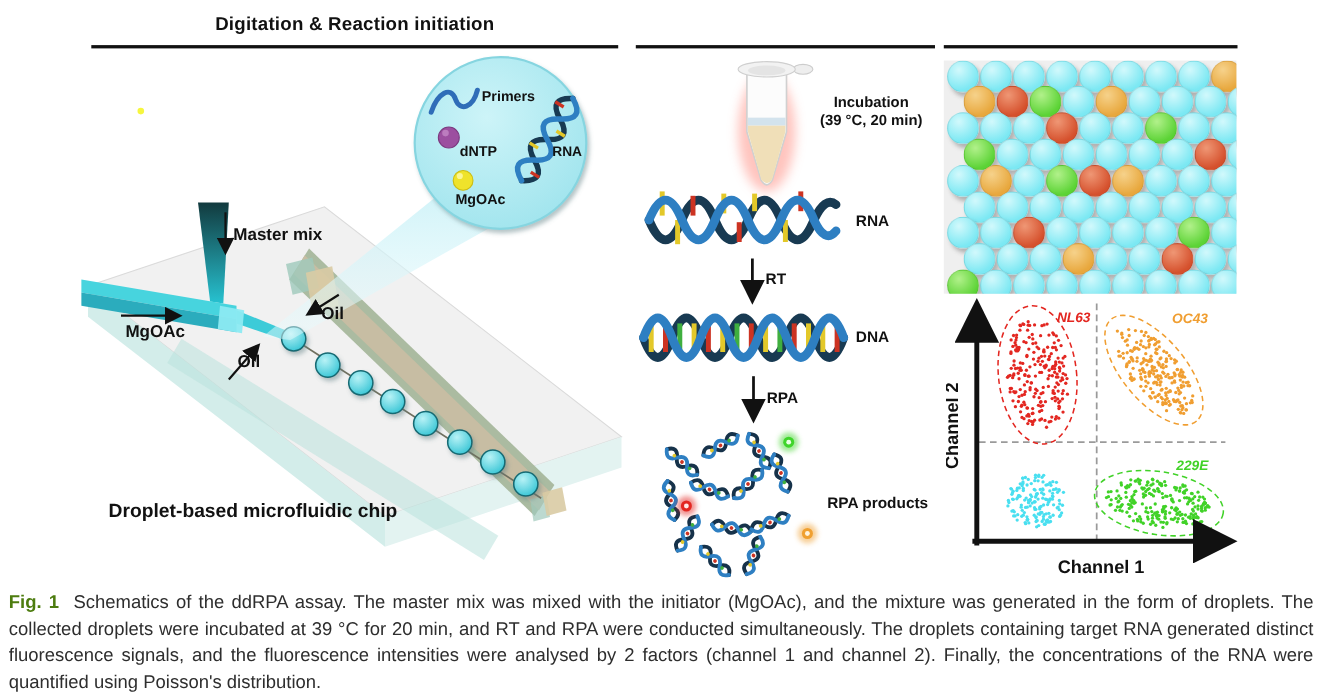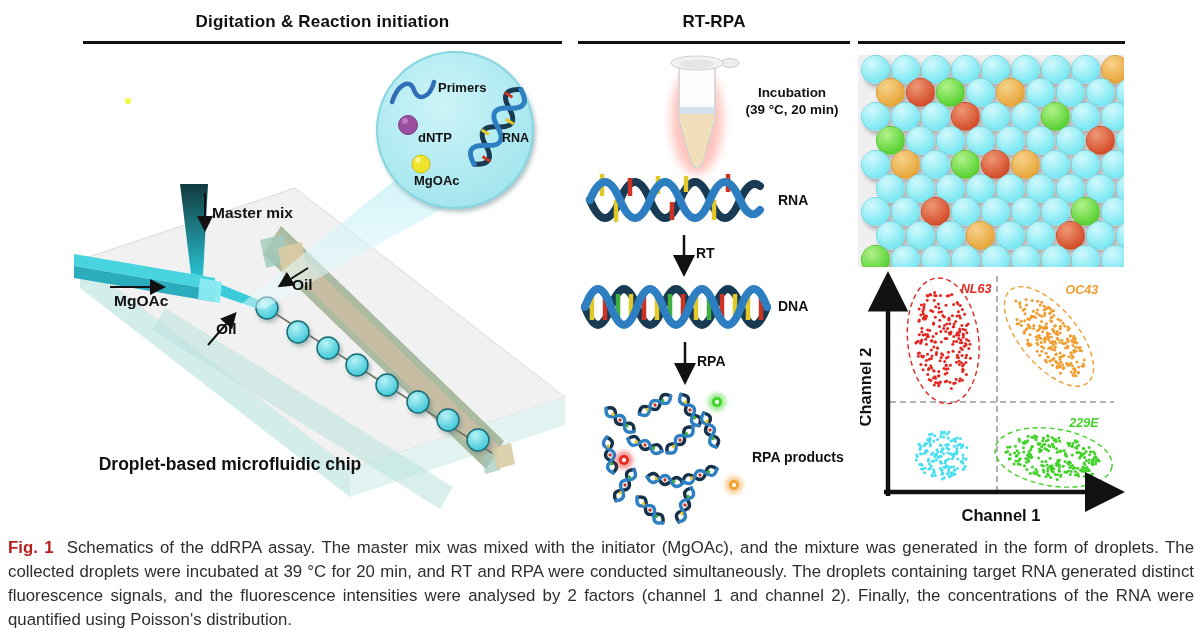--- a/index.html
+++ b/index.html
@@ -9,31 +9,30 @@
   .rule{position:absolute;top:41px;height:3px;background:#111;}
   svg text{font-family:"Liberation Sans", sans-serif;fill:#111;}
   .lbl{font-weight:bold;font-size:15.5px;}
   .lbl-s{font-weight:bold;font-size:13px;}
   .lbl-m{font-weight:bold;font-size:14px;}
   #droplet-grid{position:absolute;left:858px;top:55px;width:266px;height:212px;background:#efefef;overflow:hidden;}
   .drp{position:absolute;width:27px;height:27px;border-radius:50%;border:1px solid rgba(0,0,0,0.07);
        box-shadow:3px 4px 4px rgba(105,105,105,0.45);}
   .caption{position:absolute;left:8px;top:536px;width:1186px;font-size:16.8px;line-height:1.42;
            color:#2e2e2e;text-align:justify;}
-  .caption b{color:#b91c1c;}
+  .caption b{color:#4d7c0f;}
   #stray-dot{position:absolute;left:125px;top:98px;width:6px;height:6px;border-radius:50%;background:#f6f63e;}
 </style>
 </head>
 <body>
 
 <div id="figure">
 
   <div class="hdr" style="left:83px;width:479px;">Digitation &amp; Reaction initiation</div>
   <div class="rule" style="left:83px;width:479px;"></div>
-  <div class="hdr" style="left:578px;width:272px;">RT-RPA</div>
   <div class="rule" style="left:578px;width:272px;"></div>
   <div class="rule" style="left:858px;width:267px;"></div>
 
   <div id="stray-dot"></div>
 
   <svg style="position:absolute;left:50px;top:50px;" width="520" height="480" viewBox="0 0 520 480">
     <defs>
       <marker id="arrC" markerWidth="8" markerHeight="8" refX="6" refY="4" orient="auto">
         <path d="M0,0 L8,4 L0,8 Z" fill="#111"></path>
       </marker>

